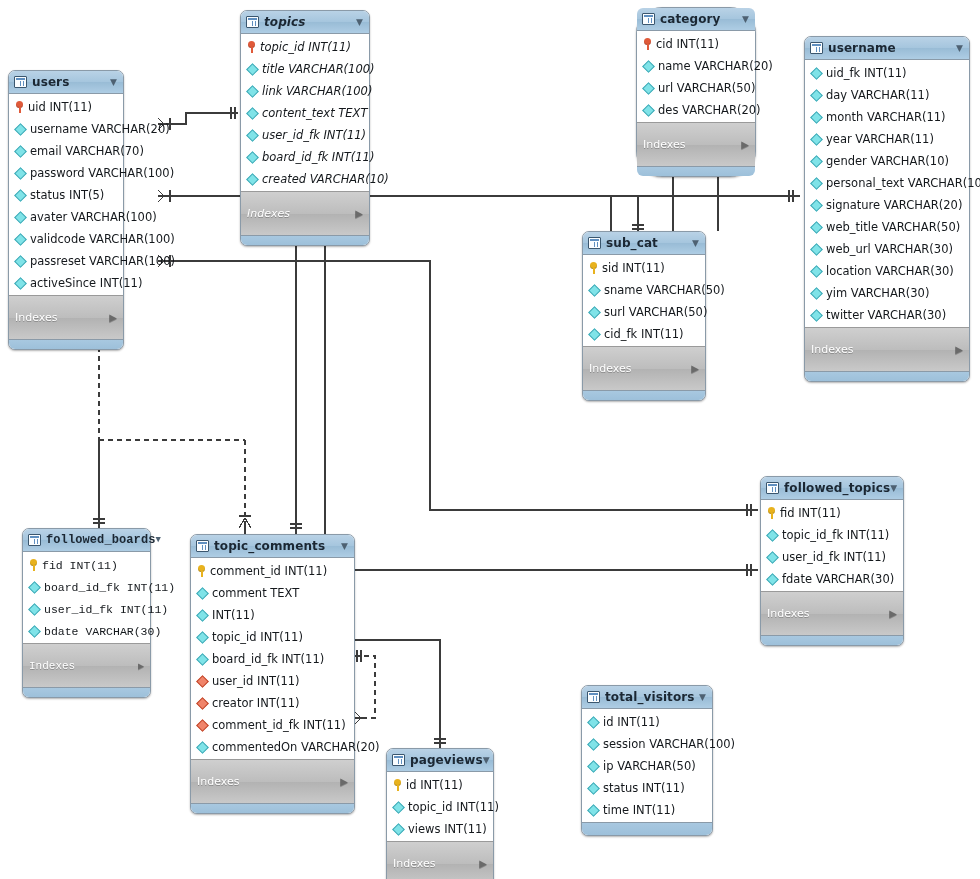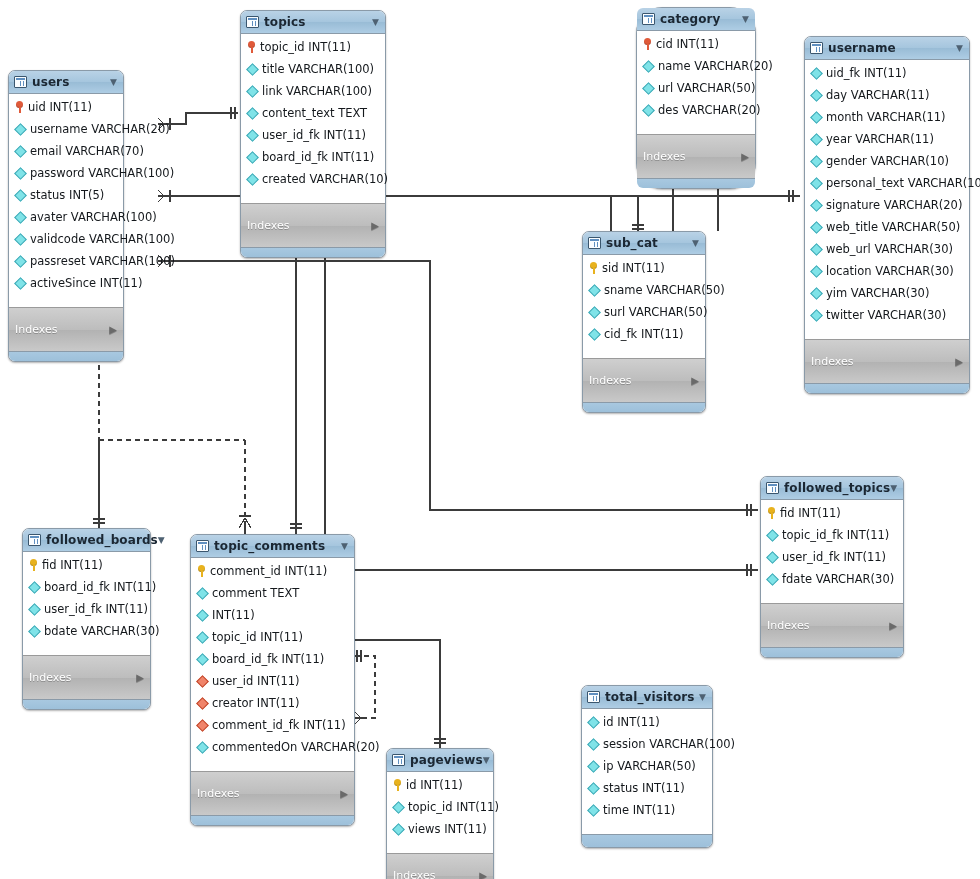--- a/index.html
+++ b/index.html
@@ -16,21 +16,21 @@
        border-bottom:1px solid #8a9aa8;}
   .tbl .hdr .tname{font-size:12px;font-weight:bold;color:#1b2733;
        white-space:nowrap;margin-left:5px;letter-spacing:.1px;}
   .tbl .hdr .caret{margin-left:auto;color:#4e6172;font-size:9px;line-height:1;}
   .tblicon{width:13px;height:12px;box-sizing:border-box;border:1px solid #3a566e;
        background:#fafdff;border-radius:1px;position:relative;flex:0 0 auto;}
   .tblicon:before{content:"";position:absolute;left:1px;top:1px;right:1px;height:2px;background:#5f8fc0;}
   .tblicon:after{content:"";position:absolute;left:5px;top:4px;width:1px;bottom:1px;background:#5f8fc0;
        box-shadow:3px 0 0 0 #5f8fc0;}
 
-  .cols{padding:2px 0 13px 0;background:#fff;}
+  .cols{padding:2px 0 1px 0;background:#fff;}
   .col{display:flex;align-items:center;height:22px;padding:0 6px 0 6px;
        font-size:11.5px;color:#14181c;white-space:nowrap;}
   .col .cname{margin-left:4px;}
 
   .ic{flex:0 0 auto;width:11px;height:11px;position:relative;}
   .ic.key{width:9px;height:12px;}
   .ic.key:before{content:"";position:absolute;left:1px;top:0;width:7px;height:7px;
        border-radius:50%;background:#e8b21e;box-shadow:inset 0 -1px 0 rgba(0,0,0,.25);}
   .ic.key:after{content:"";position:absolute;left:3.5px;top:6px;width:2px;height:6px;background:#e8b21e;}
   .ic.key.red:before{background:#e05a3a;}
@@ -165,21 +165,21 @@
             <span class="ic dia"></span>
             <span class="cname">activeSince INT(11)</span>
           </div>
         </div>
         <div class="idx">
           <span>Indexes</span>
           <span class="arr">▶</span>
         </div>
         <div class="foot"></div>
       </div>
-      <div class="tbl" style="left: 240px; top: 10px; width: 146px;">
+      <div class="tbl" style="left: 240px; top: 10px; width: 130px; font-style: italic;">
         <div class="hdr">
           <span class="tblicon"></span>
           <span class="tname">topics</span>
           <span class="caret">▼</span>
         </div>
         <div class="cols">
           <div class="col">
             <span class="ic key red"></span>
             <span class="cname">topic_id INT(11)</span>
           </div>
@@ -359,21 +359,21 @@
             <span class="ic dia"></span>
             <span class="cname">fdate VARCHAR(30)</span>
           </div>
         </div>
         <div class="idx">
           <span>Indexes</span>
           <span class="arr">▶</span>
         </div>
         <div class="foot"></div>
       </div>
-      <div class="tbl" style="left: 22px; top: 528px; width: 129px;">
+      <div class="tbl" style="left: 22px; top: 528px; width: 129px; font-family: Liberation Mono, monospace;">
         <div class="hdr">
           <span class="tblicon"></span>
           <span class="tname">followed_boards</span>
           <span class="caret">▼</span>
         </div>
         <div class="cols">
           <div class="col">
             <span class="ic key"></span>
             <span class="cname">fid INT(11)</span>
           </div>

